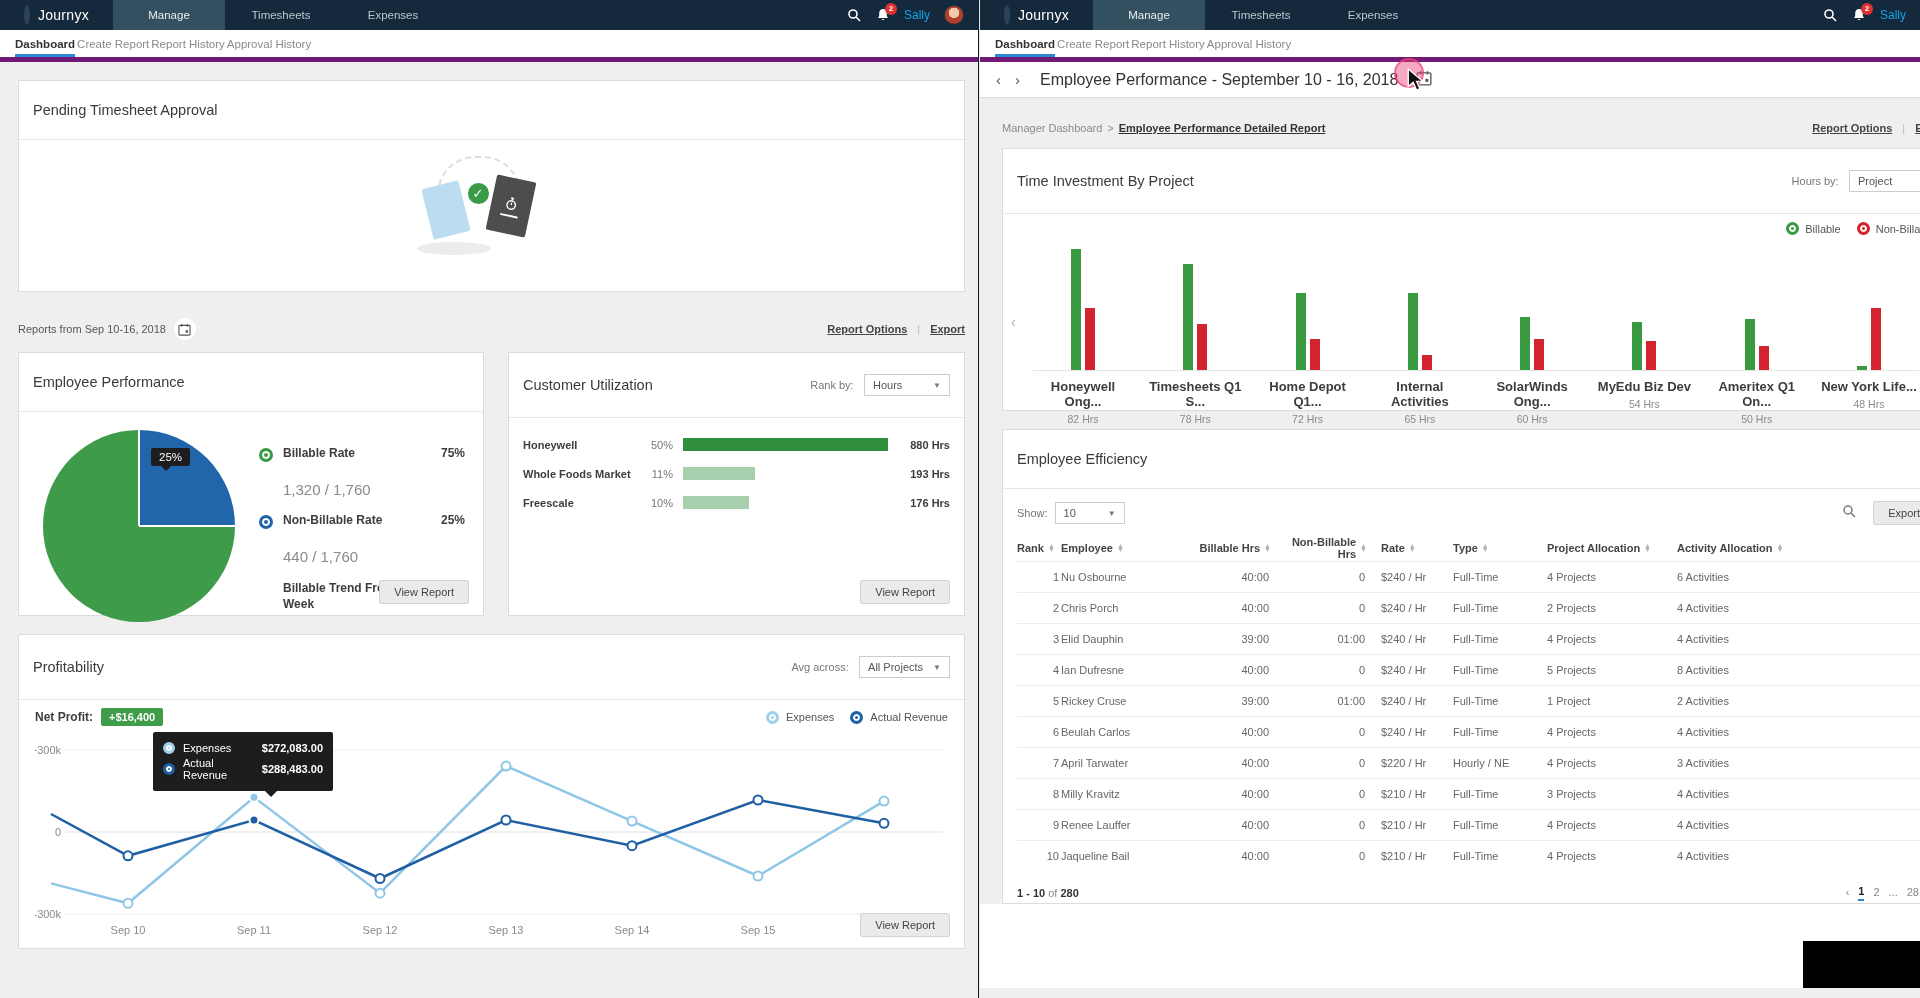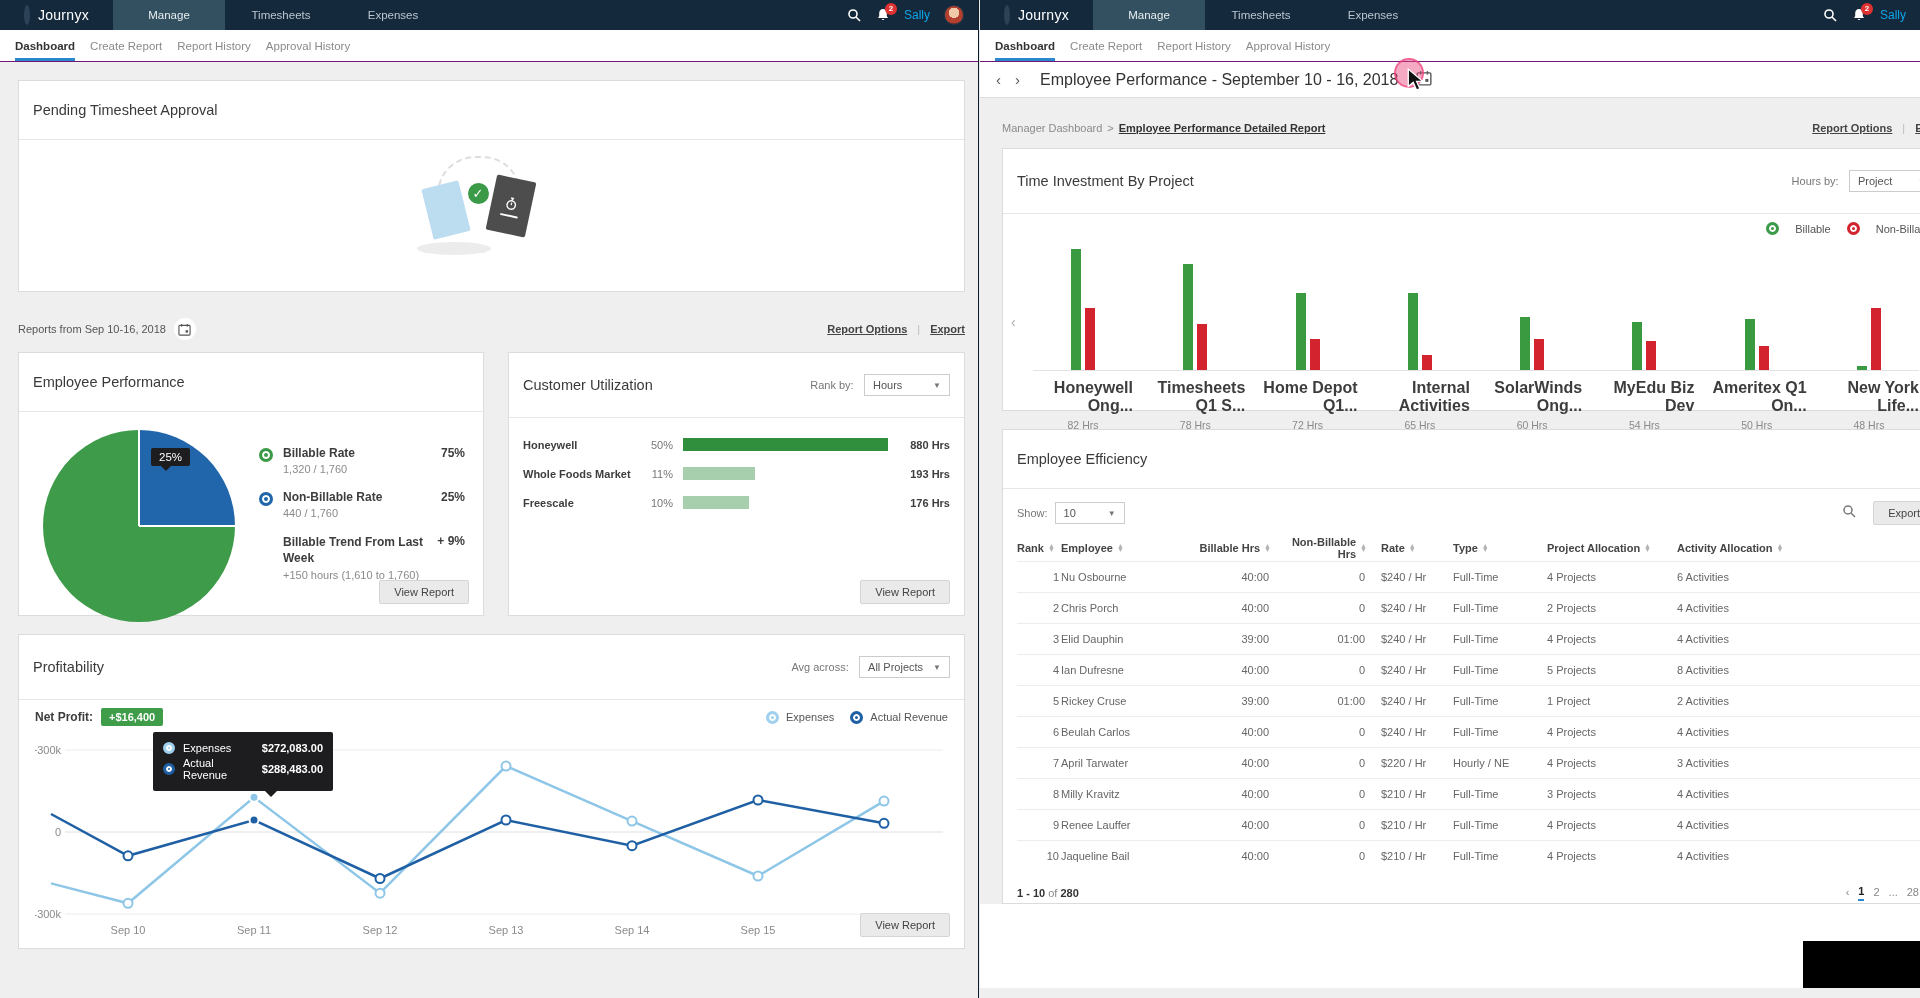--- a/index.html
+++ b/index.html
@@ -20,22 +20,22 @@
   .nav-right { margin-left:auto; display:flex; align-items:center; gap:14px; padding-right:14px; }
   .nav-user { font-size:12px; color:#0ea5e9; }
   .icon-btn { position:relative; display:flex; align-items:center; }
   .badge { position:absolute; top:-5px; right:-7px; background:#e03131; color:#fff;
     font-size:8px; font-weight:bold; border-radius:50%; width:12px; height:12px;
     display:flex; align-items:center; justify-content:center; }
   .avatar { width:20px; height:20px; border-radius:50%;
     background:radial-gradient(circle at 50% 38%, #f0c9a8 0 36%, #b3402e 37% 72%, #7e2c20 73%); border:1px solid #23374a; }
 
   
-  .subnav { height:32px; background:#fff; border-bottom:1px solid #701a75;
-    display:flex; align-items:stretch; gap:15px; padding:0 15px; }
+  .subnav { height:32px; background:#fff; border-bottom:5px solid #701a75;
+    display:flex; align-items:stretch; gap:2px; padding:0 15px; }
   .subnav-item { display:flex; align-items:center; font-size:11.5px; color:#8a8a8a; }
   .subnav-item.active { color:#333; font-weight:bold; border-bottom:3px solid #2b87d0; padding-top:3px; }
 
   
   .card { background:#fff; border:1px solid #dcdcdc; position:relative; }
   .card-h { display:flex; align-items:center; justify-content:space-between;
     padding:21px 14px; border-bottom:1px solid #e6e6e6; }
   .card-title { font-size:14.5px; color:#3a3a3a; }
   .dd { display:inline-flex; align-items:center; justify-content:space-between; gap:10px;
     border:1px solid #ccc; background:#fff; font-size:11px; color:#555; padding:4px 8px; min-width:86px; }
@@ -93,21 +93,21 @@
   .ep-legend { flex:1; padding:34px 4px 0 14px; }
   .ep-item { display:flex; margin-bottom:15px; }
   .dot { width:14px; height:14px; border-radius:50%; flex:0 0 auto; margin:2px 10px 0 0; }
   .dot-ring-green { background:#3a9a47; box-shadow:inset 0 0 0 2px #fff; border:3px solid #3a9a47; }
   .dot-ring-blue  { background:#2166ab; box-shadow:inset 0 0 0 2px #fff; border:3px solid #2166ab; }
   .dot-ring-lblue { background:#9fd0ee; box-shadow:inset 0 0 0 2px #fff; border:3px solid #9fd0ee; }
   .dot-ring-navy  { background:#1f5fa4; box-shadow:inset 0 0 0 2px #fff; border:3px solid #1f5fa4; }
   .dot-ring-red   { background:#d2232e; box-shadow:inset 0 0 0 2px #fff; border:3px solid #d2232e; }
   .ep-item-main { flex:1; }
   .ep-item-top { display:flex; justify-content:space-between; font-size:12px; font-weight:bold; color:#3d3d3d; }
-  .ep-item-sub { font-size:11px; color:#8a8a8a; margin-top:3px; }
+  .ep-item-sub { font-size:15px; color:#8a8a8a; margin-top:21px; }
   .ep-trend-label { width:150px; line-height:1.35; }
 
   
   .cu-body { padding:12px 14px 0; }
   .cu-row { display:flex; align-items:center; height:29px; }
   .cu-name { width:116px; font-size:11px; font-weight:bold; color:#3d3d3d; }
   .cu-pct { width:34px; text-align:right; font-size:11px; color:#777; }
   .cu-track { flex:1; margin:0 10px; height:13px; }
   .cu-fill { height:13px; background:#a7cfad; }
   .cu-fill.dark { background:#2f8f3d; }
@@ -140,30 +140,30 @@
   .rcontent { position:relative; width:970px; height:820px; background:#efefef; }
   .breadcrumb { width:948px; margin:0 0 0 22px; padding-top:24px;
     display:flex; align-items:center; font-size:11px; color:#8a8a8a; }
   .bc-link { color:#333; font-weight:bold; text-decoration:underline; margin-left:5px; }
   .bc-right { margin-left:auto; display:flex; gap:10px; align-items:center; white-space:nowrap; }
   .bc-right .lnk { text-decoration:underline; font-weight:bold; color:#444; }
 
   .ti-card { width:948px; margin:14px 0 0 22px; height:263px; }
   .ti-legend { display:flex; justify-content:flex-end; gap:16px; align-items:center;
     padding:8px 14px 0; font-size:11px; color:#555; white-space:nowrap; }
-  .ti-legend .li { display:flex; align-items:center; gap:16px; }
+  .ti-legend .li { display:flex; align-items:center; gap:6px; }
   .ti-legend .dot { margin:0; width:13px; height:13px; }
   .ti-bars-area { position:relative; height:132px; margin:4px 30px 0; border-bottom:1px solid #e3e3e3;
     display:flex; justify-content:space-between; align-items:flex-end; }
   .ti-chevron { position:absolute; left:-22px; bottom:40px; color:#aaa; font-size:14px; }
   .ti-group { width:100px; display:flex; justify-content:center; align-items:flex-end; gap:4px; }
   .ti-bar { width:10px; }
   .ti-labels { display:flex; justify-content:space-between; margin:8px 30px 0; }
   .ti-lab { width:100px; text-align:center; }
-  .ti-lab .nm { font-size:16px; font-weight:bold; color:#3d3d3d;text-align:right; }
+  .ti-lab .nm { font-size:13px; font-weight:bold; color:#3d3d3d; }
   .ti-lab .tt { font-size:10.5px; color:#8a8a8a; margin-top:4px; }
 
   .eff-card { width:948px; margin:18px 0 0 22px; height:475px; }
   .eff-tools { display:flex; align-items:center; padding:12px 14px 10px; }
   .eff-right { margin-left:auto; display:flex; align-items:center; gap:16px; }
   .table { padding:0 14px; }
   .tr { display:grid; grid-template-columns:44px 118px 92px 96px 86px 94px 130px 1fr;
     align-items:center; height:31px; border-top:1px solid #ececec; font-size:11px; color:#666; }
   .tr.head { border-top:none; height:26px; color:#444; font-weight:bold; }
   .th { display:flex; align-items:center; gap:4px; }

